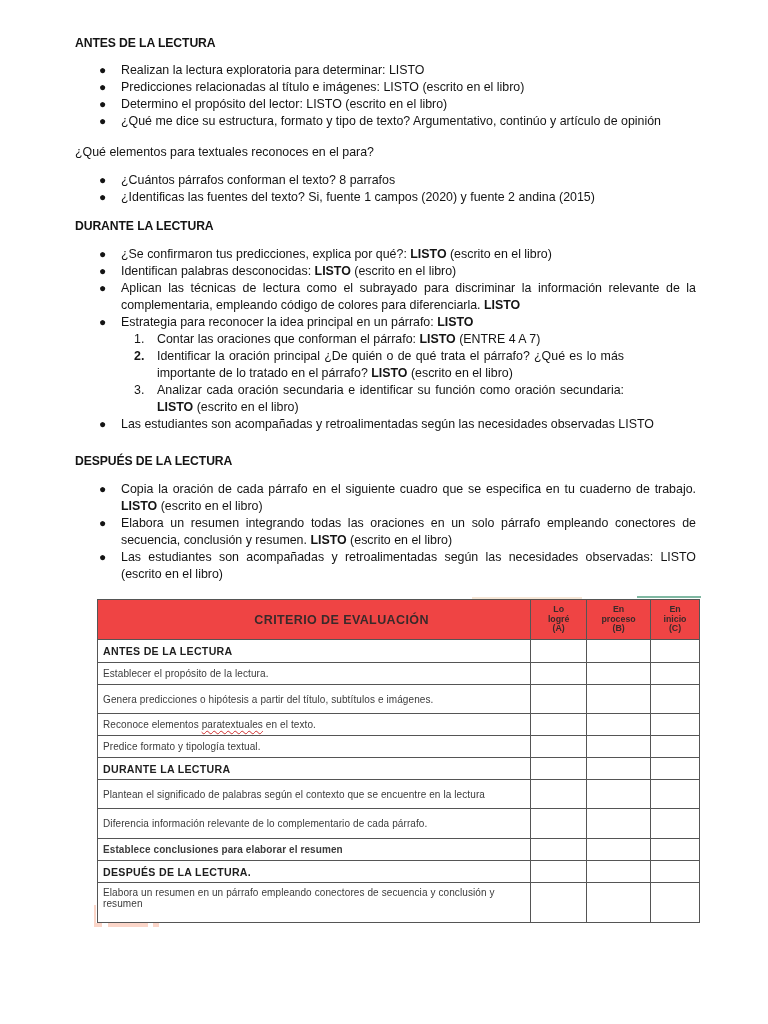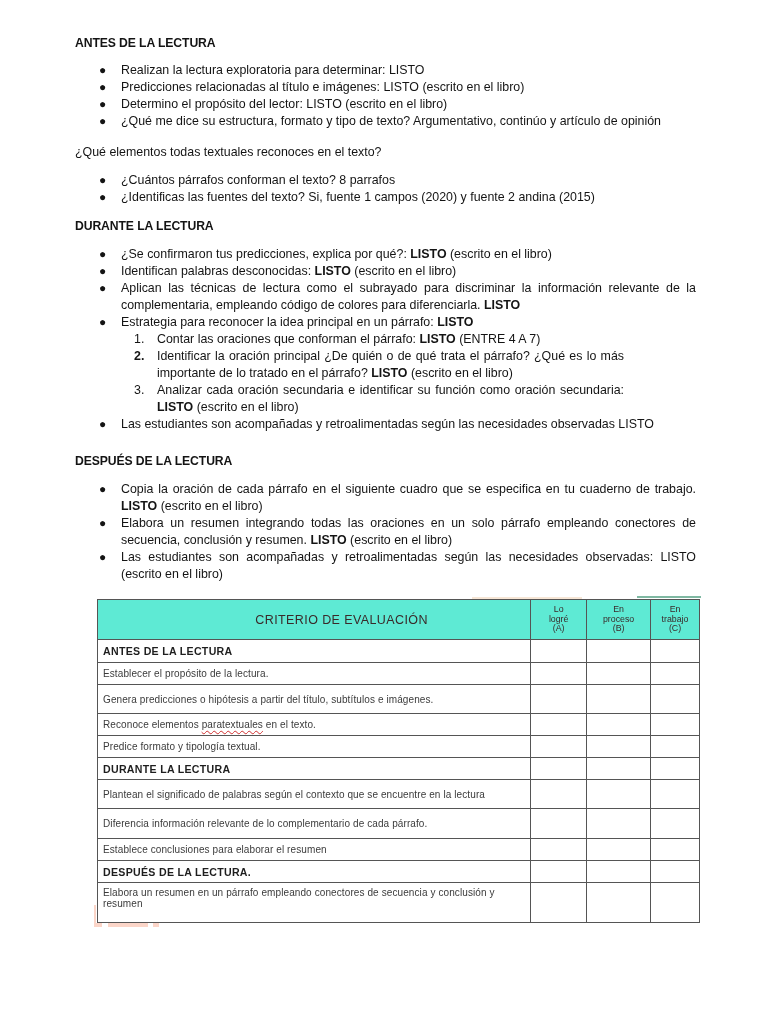--- a/index.html
+++ b/index.html
@@ -14,21 +14,21 @@
   ul.blist li .bullet { position: absolute; left: 99px; top: 0; font-size: 12px; }
   ol.nlist { margin: 0; padding: 0; list-style: none; }
   ol.nlist li { position: relative; padding-left: 157px; padding-right: 72px; text-align: justify; }
   ol.nlist li .num { position: absolute; left: 134px; top: 0; }
   .b { font-weight: bold; }
   .top-line-a { position: absolute; left: 472px; top: 597px; width: 110px; height: 2px; background: #f6e6d6; }
   .top-line-b { position: absolute; left: 637px; top: 596px; width: 64px; height: 2px; background: #7fb8a2; }
   table.eval { position: absolute; left: 97px; top: 599px; width: 603px; border-collapse: collapse;
                font-family: "Liberation Sans", sans-serif; color: #333; }
   table.eval td, table.eval th { border: 1px solid #555; padding: 0 5px; vertical-align: middle; }
-  table.eval th { background: #5eead4; color: #3a2a2a; font-weight: normal; }
+  table.eval th { background: #ef4444; color: #3a2a2a; font-weight: bold; }
   table.eval th.crit { font-size: 12.5px; letter-spacing: 0.4px; text-align: center; padding-left: 60px; margin-left: 16px; }
   table.eval th.lvl { font-size: 8.8px; line-height: 9.5px; text-align: center; padding: 0 2px; }
   table.eval td.c { font-size: 10px; line-height: 11px; color: #3b3b3b; text-align: justify; letter-spacing: 0.1px; }
   table.eval td.sec { font-size: 10.6px; font-weight: bold; color: #1e1e1e; letter-spacing: 0.3px; }
   table.eval td.blank { padding: 0; }
   .squiggle { text-decoration: underline wavy #d03030; text-decoration-thickness: 1px; text-underline-offset: 2px; }
   .deco { position: absolute; height: 4px; background: #fbd5c8; }
 </style>
 </head>
 <body>
@@ -36,21 +36,21 @@
 <div class="page">
 
   <div class="heading txt" style="top:35px;">ANTES DE LA LECTURA</div>
   <ul class="blist txt" style="top:62px;">
     <li><span class="bullet">●</span><span>Realizan la lectura exploratoria para determinar: LISTO</span></li>
     <li><span class="bullet">●</span><span>Predicciones relacionadas al título e imágenes: LISTO (escrito en el libro)</span></li>
     <li><span class="bullet">●</span><span>Determino el propósito del lector: LISTO (escrito en el libro)</span></li>
     <li style="text-align:left;"><span class="bullet">●</span><span>¿Qué me dice su estructura, formato y tipo de texto?  Argumentativo, continúo y artículo de opinión</span></li>
   </ul>
 
-  <div class="para txt" style="top:144px;">¿Qué elementos todas textuales reconoces en el texto?</div>
+  <div class="para txt" style="top:144px;">¿Qué elementos para textuales reconoces en el para?</div>
   <ul class="blist txt" style="top:172px;">
     <li><span class="bullet">●</span><span>¿Cuántos párrafos conforman el texto? 8 parrafos</span></li>
     <li><span class="bullet">●</span><span>¿Identificas las fuentes del texto? Si, fuente 1 campos (2020) y fuente 2 andina (2015)</span></li>
   </ul>
 
   <div class="heading txt" style="top:218px;">DURANTE LA LECTURA</div>
   <ul class="blist txt" style="top:246px;">
     <li><span class="bullet">●</span><span>¿Se confirmaron tus predicciones, explica por qué?: </span><span class="b">LISTO</span><span> (escrito en el libro)</span></li>
     <li><span class="bullet">●</span><span>Identifican palabras desconocidas: </span><span class="b">LISTO</span><span> (escrito en el libro)</span></li>
     <li><span class="bullet">●</span><span>Aplican las técnicas de lectura como el subrayado para discriminar la información relevante de la complementaria, empleando código de colores para diferenciarla. </span><span class="b">LISTO</span><span></span></li>
@@ -79,21 +79,21 @@
       <col style="width:434px;">
       <col style="width:56px;">
       <col style="width:64px;">
       <col style="width:49px;">
     </colgroup>
     <tbody>
         <tr style="height:40px;">
       <th class="crit">CRITERIO DE EVALUACIÓN</th>
       <th class="lvl"><span>Lo</span><br><span>logré</span><br><span>(A)</span></th>
       <th class="lvl"><span>En</span><br><span>proceso</span><br><span>(B)</span></th>
-      <th class="lvl"><span>En</span><br><span>trabajo</span><br><span>(C)</span></th>
+      <th class="lvl"><span>En</span><br><span>inicio</span><br><span>(C)</span></th>
     </tr>
     <tr style="height:23px;">
       <td class="sec">ANTES DE LA LECTURA</td>
       <td class="blank"></td>
           <td class="blank"></td>
           <td class="blank"></td>
     </tr>
     <tr style="height:22px;">
       <td class="c">Establecer el propósito de la lectura.</td>
       <td class="blank"></td>
@@ -129,21 +129,21 @@
       <td class="blank"></td>
           <td class="blank"></td>
           <td class="blank"></td>
     </tr>
     <tr style="height:30px;">
       <td class="c" style="text-align:left;">Diferencia información relevante de lo complementario de cada párrafo.</td>
       <td class="blank"></td>
           <td class="blank"></td>
           <td class="blank"></td>
     </tr>
-    <tr style="height:22px;">
+    <tr style="height:22px;font-weight:bold;">
       <td class="c">Establece conclusiones para elaborar el resumen</td>
       <td class="blank"></td>
           <td class="blank"></td>
           <td class="blank"></td>
     </tr>
     <tr style="height:22px;">
       <td class="sec">DESPUÉS DE LA LECTURA.</td>
       <td class="blank"></td>
           <td class="blank"></td>
           <td class="blank"></td>

